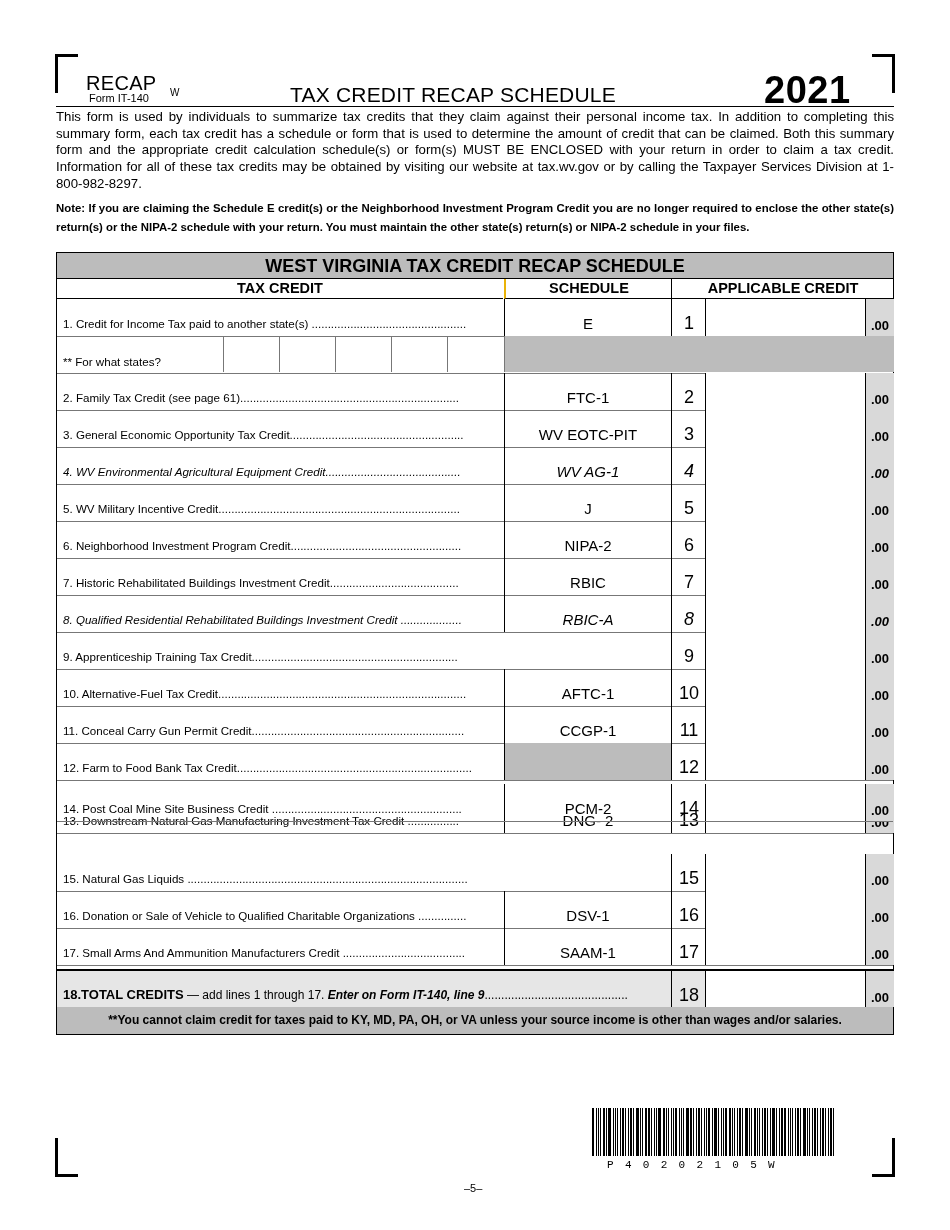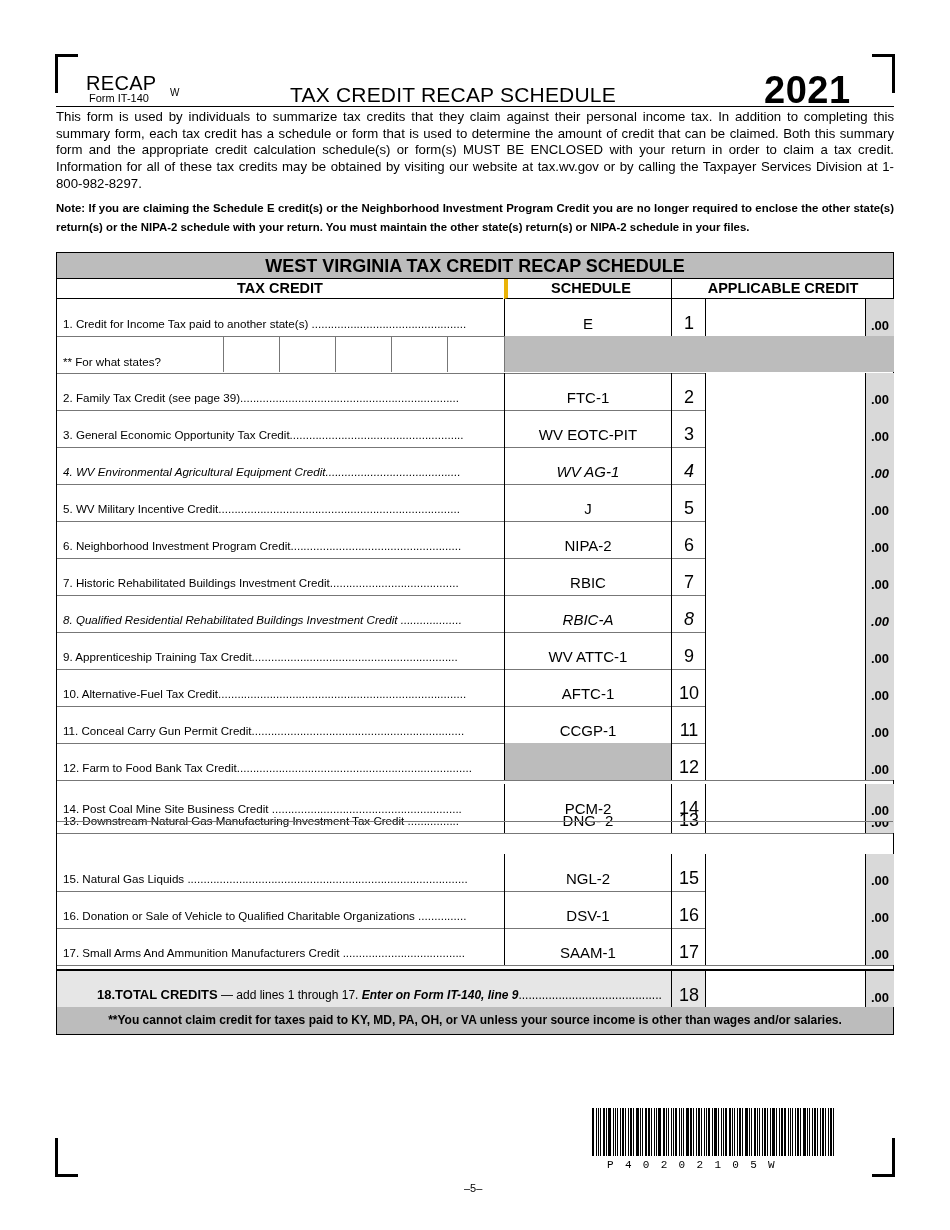--- a/index.html
+++ b/index.html
@@ -54,42 +54,42 @@
   <div class="title">TAX CREDIT RECAP SCHEDULE</div>
   <div class="year">2021</div>
 </div>
 
 <div class="intro">This form is used by individuals to summarize tax credits that they claim against their personal income tax. In addition to completing this summary form, each tax credit has a schedule or form that is used to determine the amount of credit that can be claimed. Both this summary form and the appropriate credit calculation schedule(s) or form(s) MUST BE ENCLOSED with your return in order to claim a tax credit. Information for all of these tax credits may be obtained by visiting our website at tax.wv.gov or by calling the Taxpayer Services Division at 1-800-982-8297.</div>
 <div class="note">Note: If you are claiming the Schedule E credit(s) or the Neighborhood Investment Program Credit you are no longer required to enclose the other state(s) return(s) or the NIPA-2 schedule with your return. You must maintain the other state(s) return(s) or NIPA-2 schedule in your files.</div>
 
 <div class="table">
   <div class="tbl-title">WEST VIRGINIA TAX CREDIT RECAP SCHEDULE</div>
   <div class="colhead" style="left:0;width:446px;">TAX CREDIT</div>
-  <div class="colhead" style="left:447px;width:166px;border-left:4px solid #eab308;">SCHEDULE</div>
+  <div class="colhead" style="left:447px;width:166px;border-left:2px solid #eab308;">SCHEDULE</div>
   <div class="colhead" style="left:614px;width:222px;border-left:1px solid #000;">APPLICABLE CREDIT</div>
 
   <div id="rows">
       <div class="row" style="top: 46px;">
         <div class="lbl">1.   Credit for Income Tax paid to another state(s) ................................................</div>
         <div class="sched">E</div>
         <div class="lineno">1</div>
         <div class="amount"></div>
         <div class="cents">.00</div>
       </div>
       <div class="row" style="top: 83px;">
         <div class="lbl" style="bottom:5px;">** For what states?</div>
         <div class="state-box" style="left:166px;"></div>
         <div class="state-box" style="left:222px;"></div>
         <div class="state-box" style="left:278px;"></div>
         <div class="state-box" style="left:334px;"></div>
         <div class="state-box" style="left:390px;"></div>
         <div class="shade" style="position:absolute;left:447px;top:0;width:389px;height:36px;border-left:1px solid #777;"></div>
       </div>
       <div class="row" style="top: 120px;">
-        <div class="lbl">2.   Family Tax Credit (see page 39)....................................................................</div>
+        <div class="lbl">2.   Family Tax Credit (see page 61)....................................................................</div>
         <div class="sched">FTC-1</div>
         <div class="lineno">2</div>
         <div class="amount"></div>
         <div class="cents">.00</div>
       </div>
       <div class="row" style="top: 157px;">
         <div class="lbl">3.   General Economic Opportunity Tax Credit......................................................</div>
         <div class="sched">WV EOTC-PIT</div>
         <div class="lineno">3</div>
         <div class="amount"></div>
@@ -125,21 +125,20 @@
       </div>
       <div class="row" style="top: 342px; font-style: italic;">
         <div class="lbl">8.    Qualified Residential Rehabilitated Buildings Investment Credit ...................</div>
         <div class="sched">RBIC-A</div>
         <div class="lineno">8</div>
         <div class="amount"></div>
         <div class="cents">.00</div>
       </div>
       <div class="row" style="top: 379px;">
         <div class="lbl">9.   Apprenticeship Training Tax Credit................................................................</div>
-        <div class="sched">WV ATTC-1</div>
         <div class="lineno">9</div>
         <div class="amount"></div>
         <div class="cents">.00</div>
       </div>
       <div class="row" style="top: 416px;">
         <div class="lbl">10. Alternative-Fuel Tax Credit.............................................................................</div>
         <div class="sched">AFTC-1</div>
         <div class="lineno">10</div>
         <div class="amount"></div>
         <div class="cents">.00</div>
@@ -167,21 +166,20 @@
       </div>
       <div class="row" style="top: 531px;">
         <div class="lbl">14. Post Coal Mine Site Business Credit ...........................................................</div>
         <div class="sched">PCM-2</div>
         <div class="lineno">14</div>
         <div class="amount"></div>
         <div class="cents">.00</div>
       </div>
       <div class="row" style="top: 601px;">
         <div class="lbl">15. Natural Gas Liquids .......................................................................................</div>
-        <div class="sched">NGL-2</div>
         <div class="lineno">15</div>
         <div class="amount"></div>
         <div class="cents">.00</div>
       </div>
       <div class="row" style="top: 638px;">
         <div class="lbl">16. Donation or Sale of Vehicle to Qualified Charitable Organizations ...............</div>
         <div class="sched">DSV-1</div>
         <div class="lineno">16</div>
         <div class="amount"></div>
         <div class="cents">.00</div>
@@ -190,21 +188,21 @@
         <div class="lbl">17. Small Arms And Ammunition Manufacturers Credit ......................................</div>
         <div class="sched">SAAM-1</div>
         <div class="lineno">17</div>
         <div class="amount"></div>
         <div class="cents">.00</div>
       </div>
     </div>
 
   <div class="total-row">
     <div class="lbl" style="font-size:12px;bottom:5px;">
-      <b style="font-size:13px;margin-left:34px;">18.TOTAL CREDITS</b><span> — add lines 1 through 17. </span><i style="font-weight:bold;">Enter on Form IT-140, line 9</i><span>...........................................</span>
+      <b style="font-size:13px;">18.TOTAL CREDITS</b><span> — add lines 1 through 17. </span><i style="font-weight:bold;">Enter on Form IT-140, line 9</i><span>...........................................</span>
     </div>
     <div class="lineno" style="height:36px;left:614px;">18</div>
     <div class="amount" style="height:36px;"></div>
     <div class="cents" style="height:36px;">.00</div>
   </div>
   <div class="footnote">**You cannot claim credit for taxes paid to KY, MD, PA, OH, or VA unless your source income is other than wages and/or salaries.</div>
 </div>
 
 <div class="barcode" id="barcode">
     <span style="width: 2px; margin-right: 2px;"></span>

